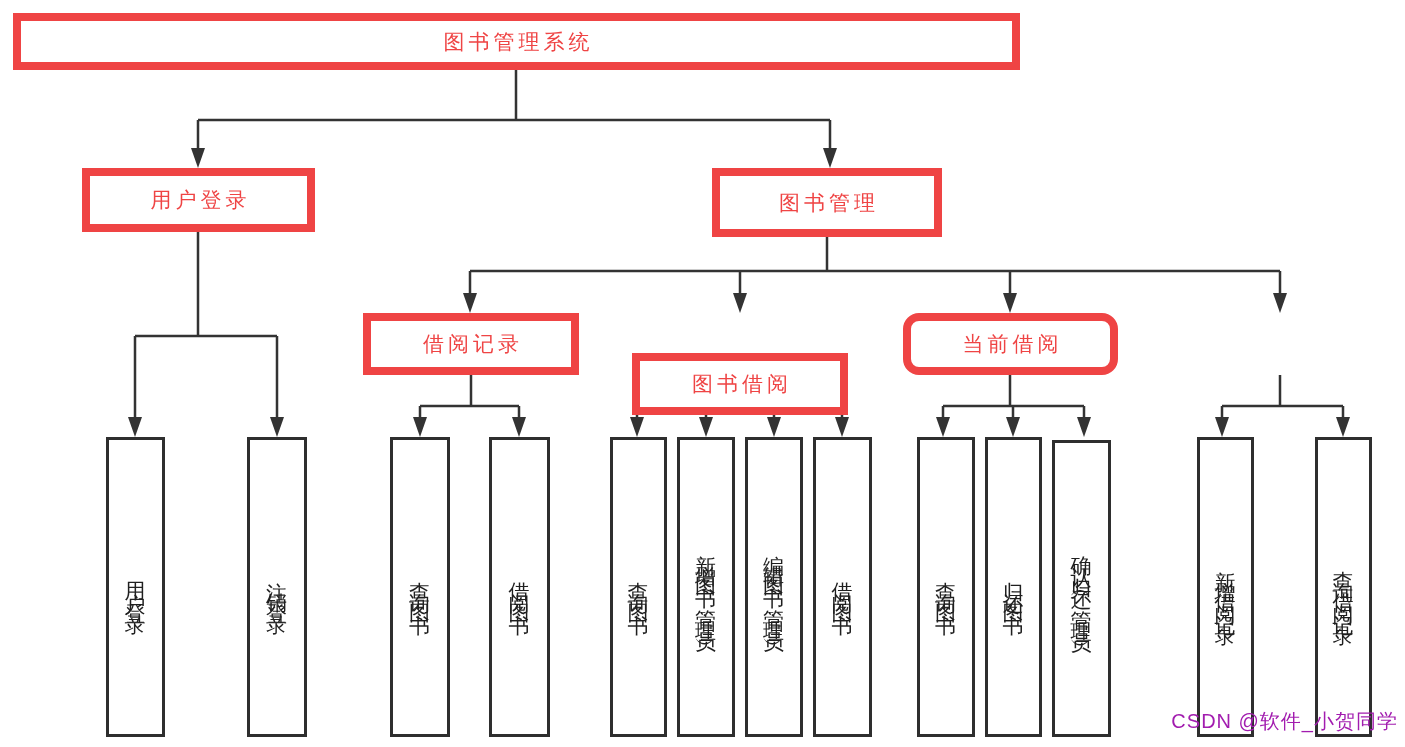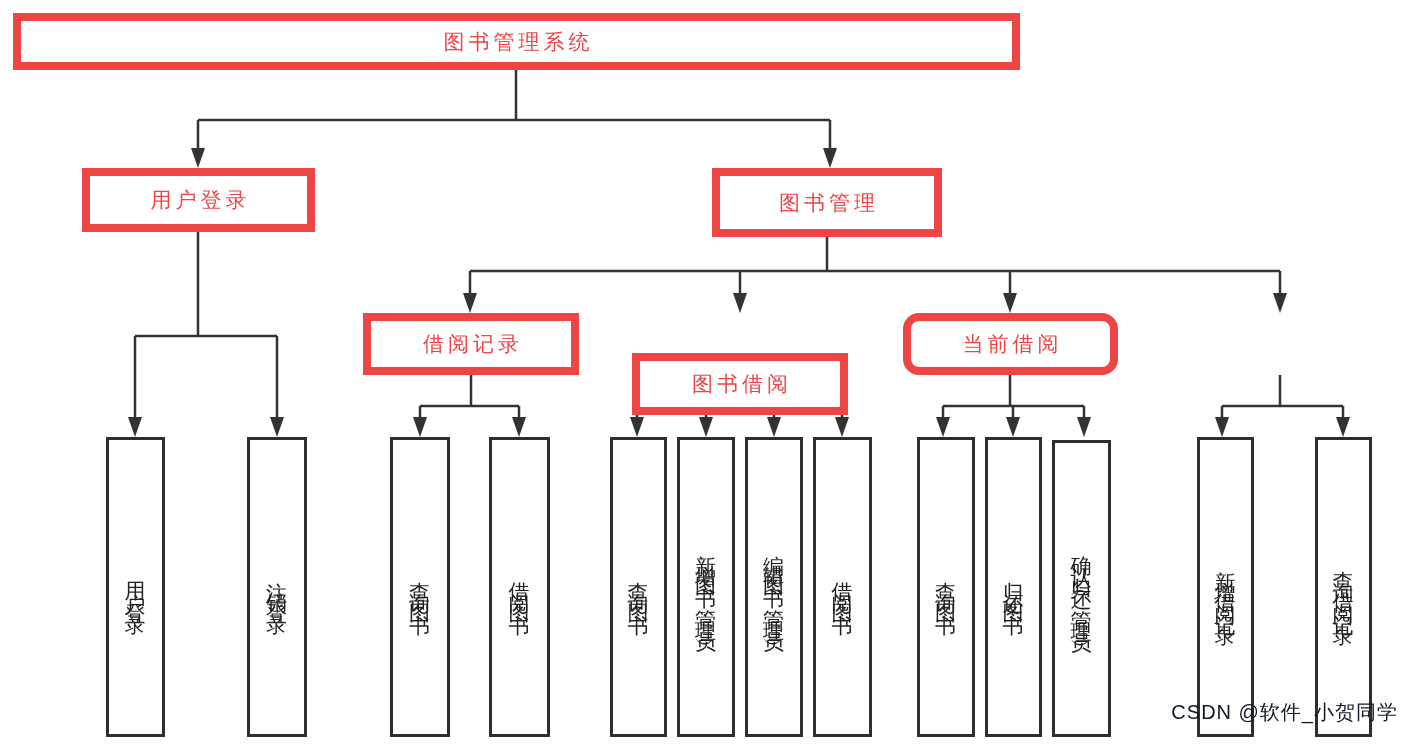--- a/index.html
+++ b/index.html
@@ -35,23 +35,23 @@
   }
   .vbox span{
     writing-mode:vertical-rl;
     font-size:21px;
     letter-spacing:11px;
     line-height:1;
     color:#1f1f1f;
   }
   .watermark{
     position:absolute;
-    right:7px;bottom:21px;
+    right:7px;bottom:12px;
     font-size:20px;
-    color:#0f172a;
+    color:#a21caf;
     letter-spacing:1px;
     z-index:6;
     white-space:nowrap;
   }
 </style>
 </head>
 <body>
 
 <div class="canvas">
 

